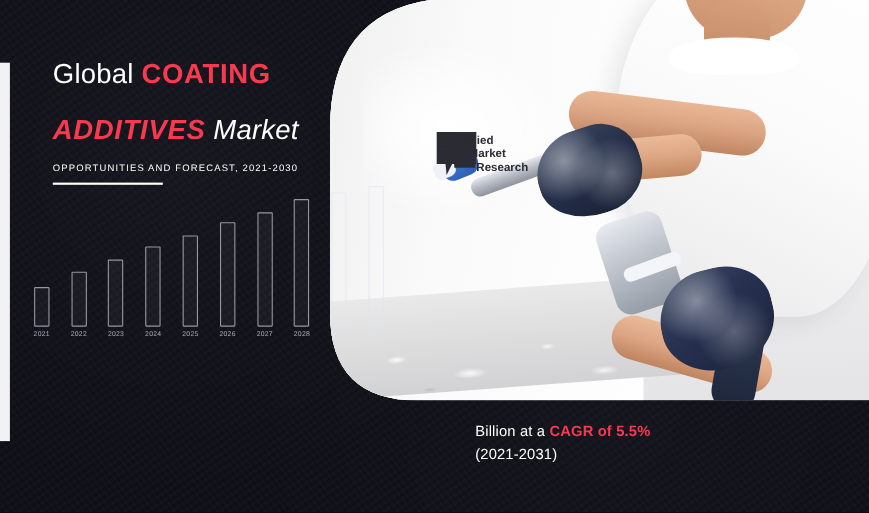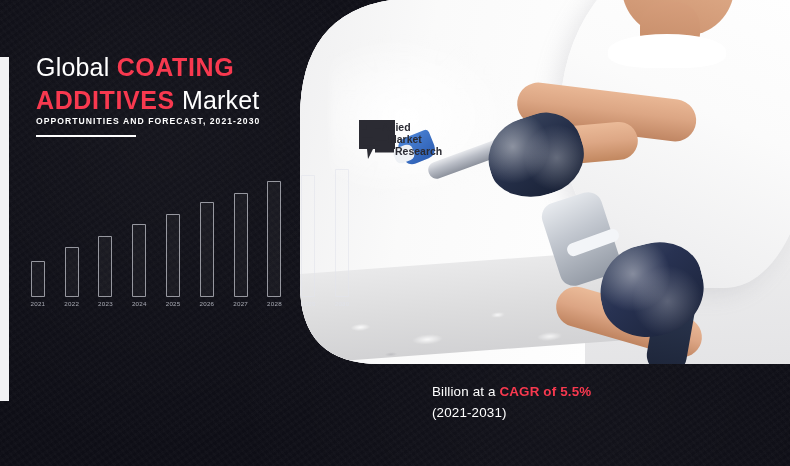--- a/index.html
+++ b/index.html
@@ -221,50 +221,51 @@
     left: 352px; bottom: -10px;
     width: 40px; height: 96px;
     background: linear-gradient(180deg, #2f3b55, #1d2539);
     border-radius: 18px;
     transform: rotate(10deg);
   }
 
   
   .logo {
     position: absolute;
-    left: 358px; top: 118px;
+    left: 396px; top: 118px;
     width: 104px; height: 50px;
     z-index: 4;
   }
 
   
   .headline {
     position: absolute;
-    left: 36px; top: 52px;
+    left: 48px; top: 52px;
     z-index: 5;
     width: 300px;
   }
   .headline .line {
     font-size: 25px;
     line-height: 31px;
     letter-spacing: 0.2px;
     color: #ffffff;
     font-weight: 400;
     white-space: nowrap;
   }
   .headline .accent {
     color: #f8394f;
     font-weight: 800;
     letter-spacing: 0.6px;
   }
-  .headline .line2 { margin-top: 2px; }
+  .headline .line2 { margin-top: 20px; font-style: italic; }
   .subtitle {
+    margin-top: 13px;
     font-size: 8.6px;
     letter-spacing: 1.05px;
-    font-weight: 700;
+    font-weight: 400;
     color: #ffffff;
     white-space: nowrap;
   }
   .rule {
     margin-top: 9px;
     width: 100px; height: 1.6px;
     background: #ffffff;
   }
 
   

